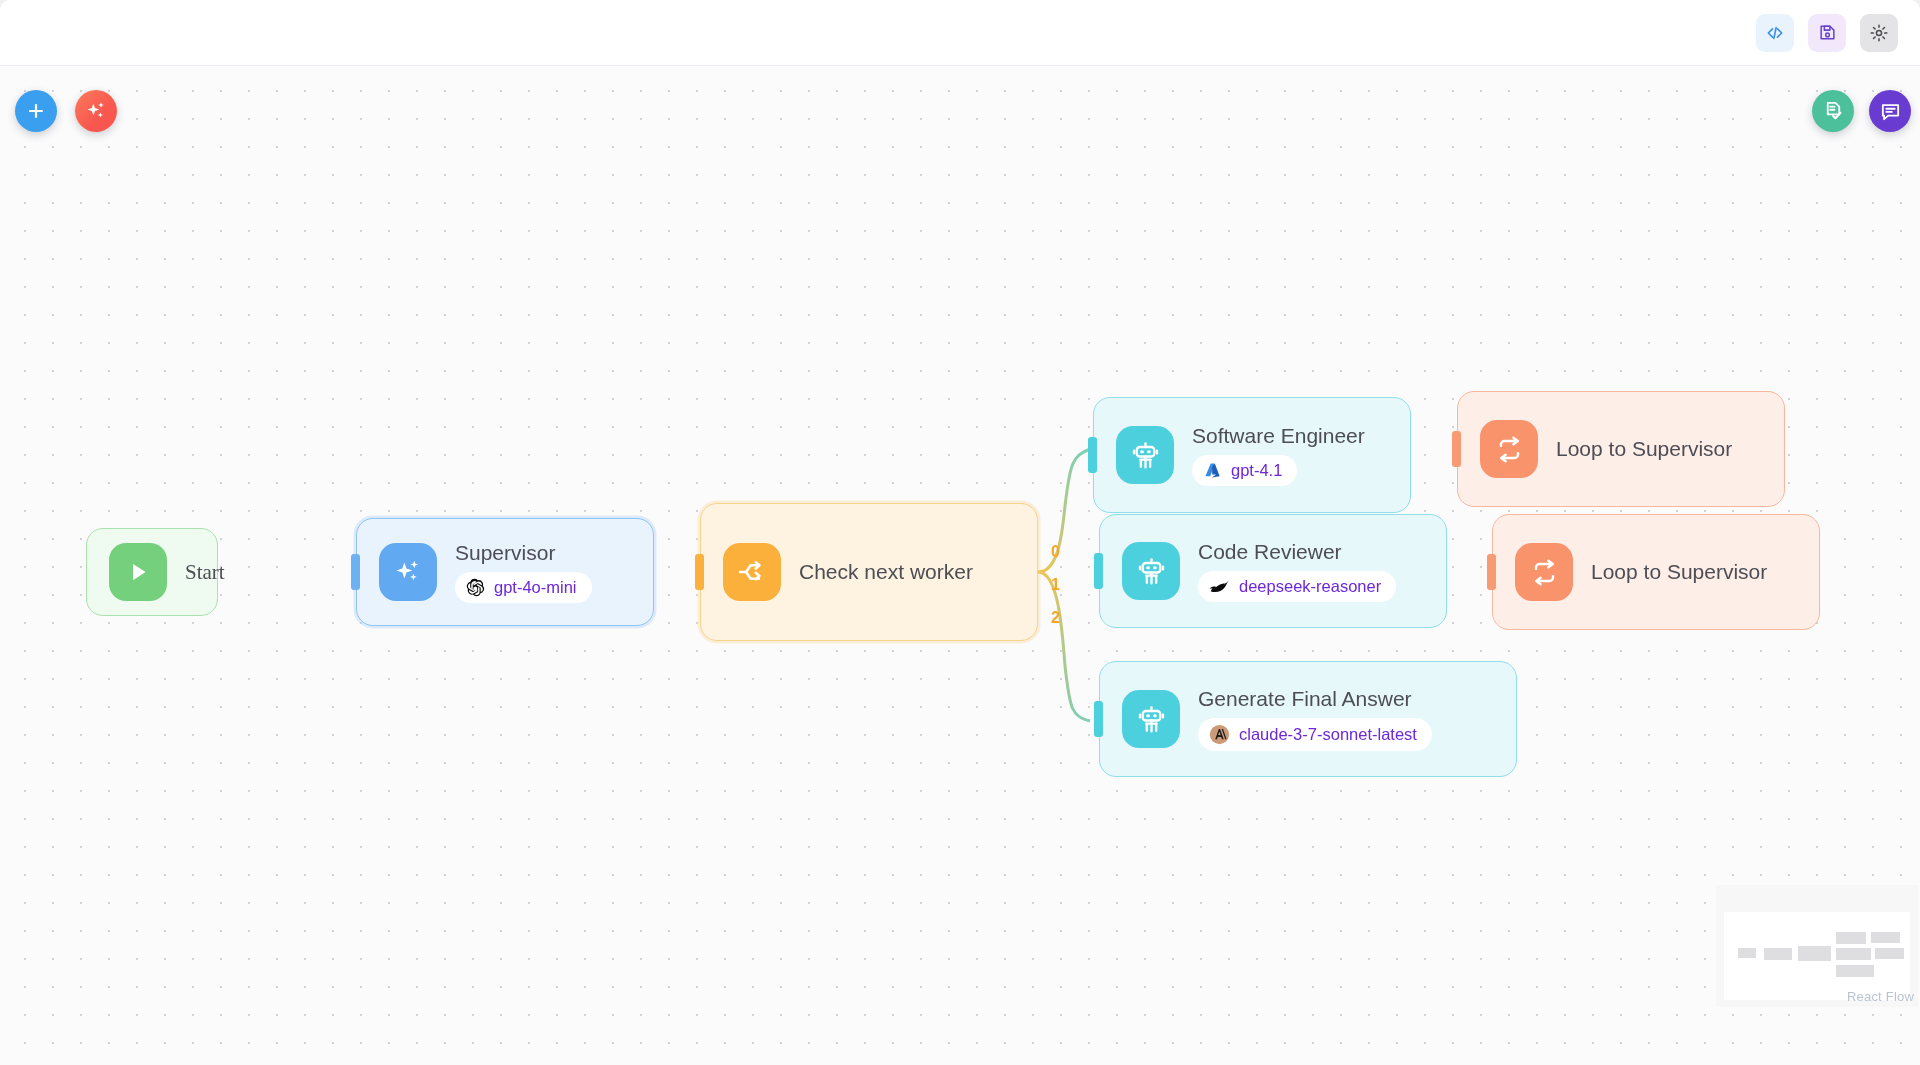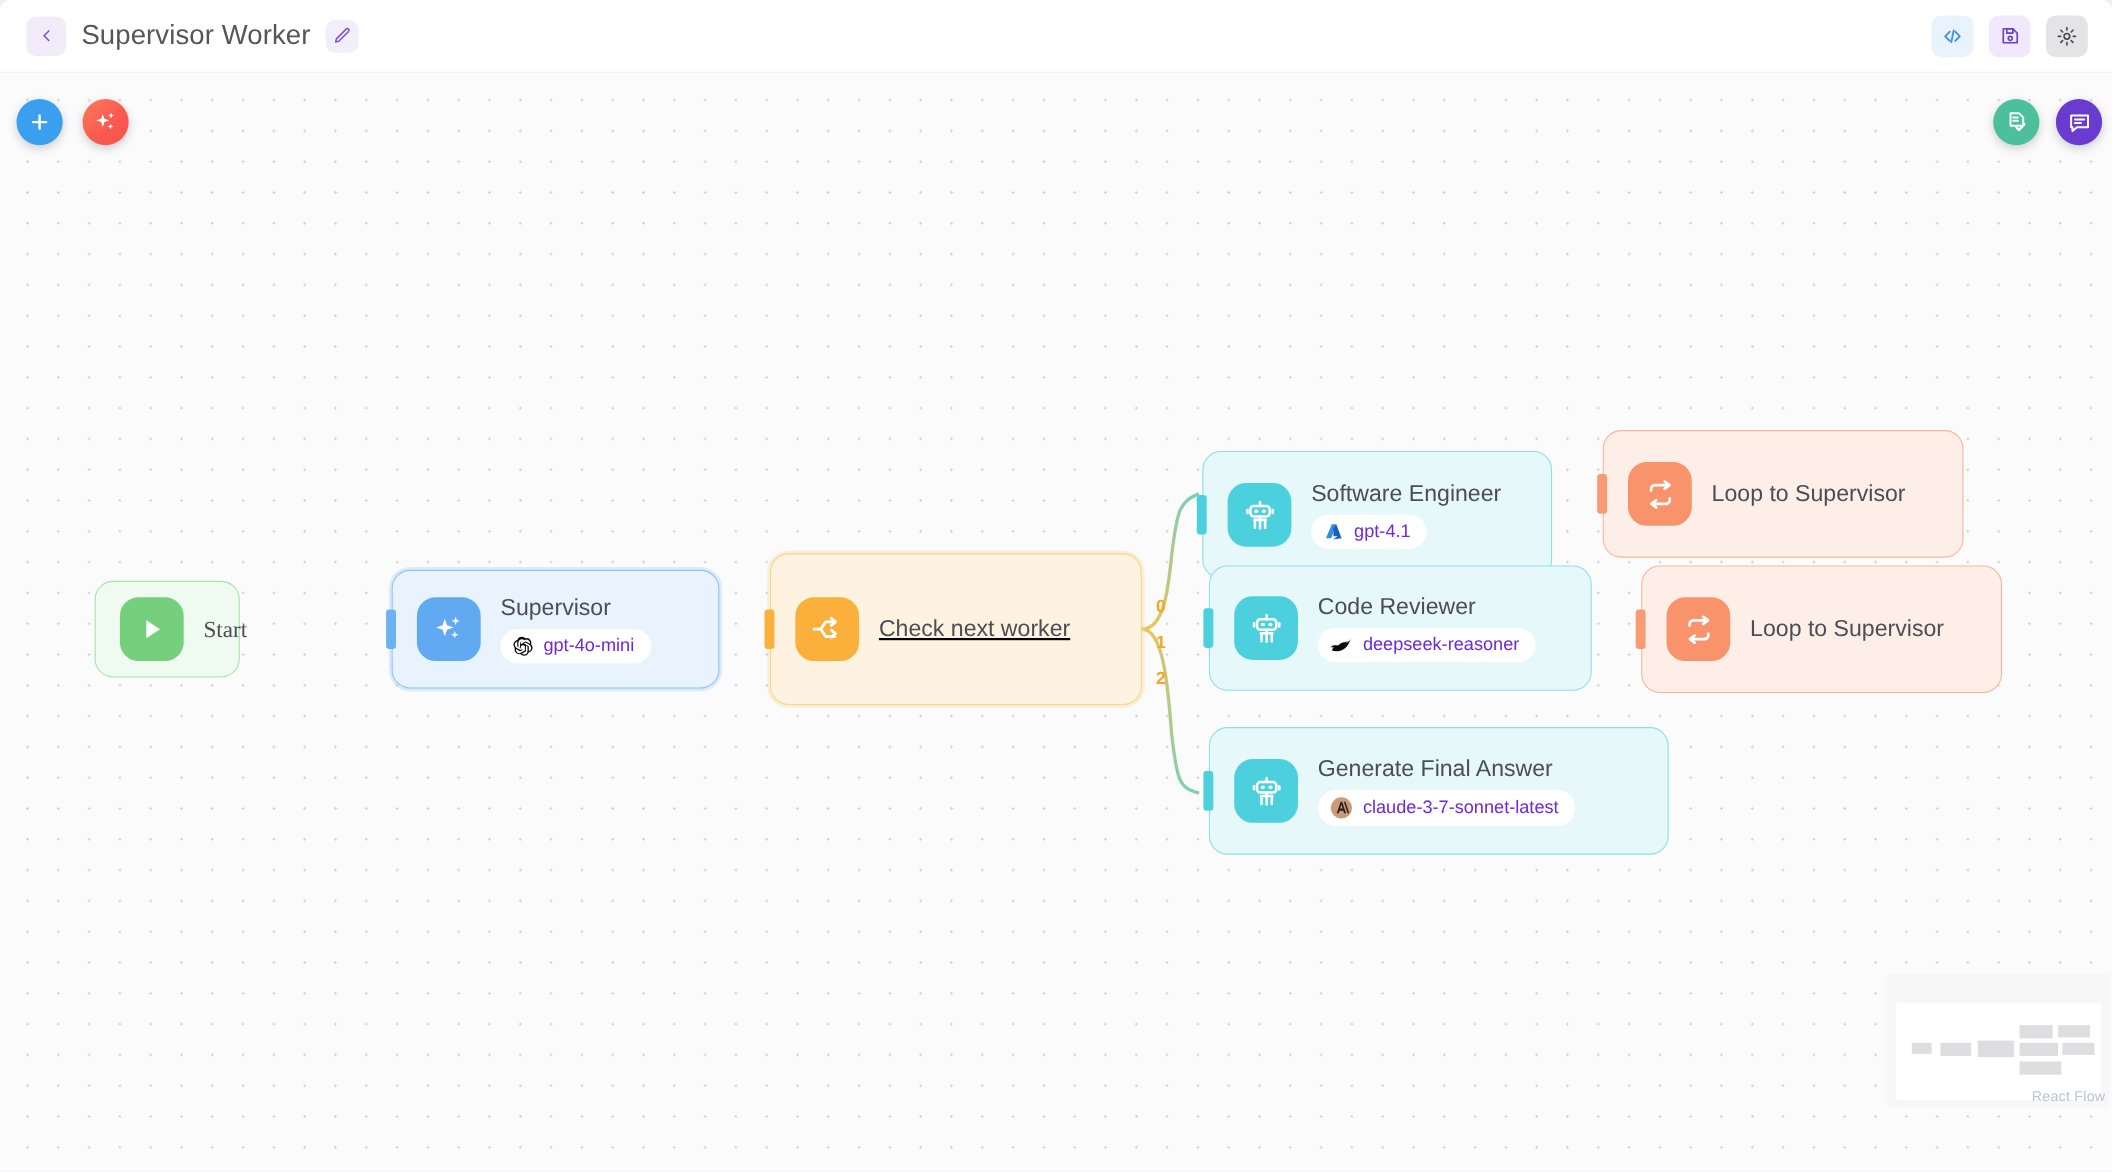--- a/index.html
+++ b/index.html
@@ -81,21 +81,21 @@
     background: #ffffff; border-radius: 20px; padding: 6px 15px 6px 11px;
     align-self: flex-start;
   }
   .model-name { font-size: 16.5px; color: #6d28d9; white-space: nowrap; }
 
   
   .n-start { background: #effaf0; border-color: #a7e3ab; }
   .n-start .node-ico { background: #74d07c; }
   .n-blue  { background: #e9f3fe; border-color: #8fc4f5; box-shadow: 0 0 0 2.5px rgba(149,197,245,.30); align-items: center; }
   .n-blue .node-ico { background: #61aaf2; }
-  .n-amber { background: #fdf3e0; border-color: #f8d48c; box-shadow: 0 0 0 2.5px rgba(249,214,145,.34); text-decoration: underline; }
+  .n-amber { background: #fdf3e0; border-color: #f8d48c; box-shadow: 0 0 0 2.5px rgba(249,214,145,.34); }
   .n-amber .node-ico { background: #fbb03c; }
   .n-cyan  { background: #e6f8fa; border-color: #8edfe9; }
   .n-cyan .node-ico { background: #4cd0de; }
   .n-coral { background: #fdeee8; border-color: #f8b79c; }
   .n-coral .node-ico { background: #f9936b; }
 
   
   .handle {
     position: absolute; width: 9px; height: 36px; border-radius: 3px;
     top: 50%; transform: translateY(-50%);
@@ -124,33 +124,20 @@
     font-size: 37px; color: #dededf; white-space: nowrap;
     font-family: "DejaVu Sans", sans-serif; pointer-events: none;
   }
 </style>
 </head>
 <body>
 
 <div id="app">
 
   <div class="header">
-    <div class="hdr-left">
-      <div class="icon-btn back-btn">
-        <svg width="15" height="15" viewBox="0 0 24 24" fill="none" stroke="#7c4fd4" stroke-width="2.3" stroke-linecap="round" stroke-linejoin="round">
-          <polyline points="15 5 8 12 15 19"></polyline>
-        </svg>
-      </div>
-      <div class="page-title">Supervisor Worker</div>
-      <div class="icon-btn edit-btn">
-        <svg width="17" height="17" viewBox="0 0 24 24" fill="none" stroke="#7c4fd4" stroke-width="1.9" stroke-linecap="round" stroke-linejoin="round">
-          <path d="M16.5 3.5a2.12 2.12 0 0 1 3 3L7 19l-4 1 1-4Z"></path>
-        </svg>
-      </div>
-    </div>
     <div class="hdr-right">
       <div class="icon-btn btn-code">
         <svg width="20" height="20" viewBox="0 0 24 24" fill="none" stroke="#3b8fe8" stroke-width="2" stroke-linecap="round" stroke-linejoin="round">
           <polyline points="9 7 4 12 9 17"></polyline>
           <polyline points="15 7 20 12 15 17"></polyline>
           <line x1="13.3" y1="5.6" x2="10.7" y2="18.4"></line>
         </svg>
       </div>
       <div class="icon-btn btn-save">
         <svg width="19" height="19" viewBox="0 0 24 24" fill="none" stroke="#6b3fcf" stroke-width="1.9" stroke-linecap="round" stroke-linejoin="round">
@@ -291,21 +278,21 @@
             <polyline points="14.8 4.6 17.6 7 14.8 9.4"></polyline>
             <polyline points="14.8 12.6 17.6 15 14.8 17.4"></polyline>
           </svg>
         </div>
         <div class="node-body">
           <div class="node-title">Check next worker</div>
         </div>
       </div>
     </div>
 
-    <div class="node n-cyan" style="left:1093px; top:344px; width:318px; height:116px;">
+    <div class="node n-cyan" style="left:1093px; top:331px; width:318px; height:116px;">
       <div class="handle left h-cyan"></div>
       <div class="node-inner">
         <div class="node-ico">
           <svg width="31" height="31" viewBox="0 0 24 24" fill="none" stroke="#ffffff" stroke-width="1.8" stroke-linecap="round" stroke-linejoin="round">
             <rect x="5.2" y="5.4" width="13.6" height="7.4" rx="2.4"></rect>
             <line x1="9.1" y1="9.1" x2="9.6" y2="9.1" stroke-width="2.4"></line>
             <line x1="14.4" y1="9.1" x2="14.9" y2="9.1" stroke-width="2.4"></line>
             <line x1="12" y1="2.6" x2="12" y2="5.4"></line>
             <line x1="3.1" y1="8.3" x2="3.1" y2="10.4"></line>
             <line x1="20.9" y1="8.3" x2="20.9" y2="10.4"></line>

